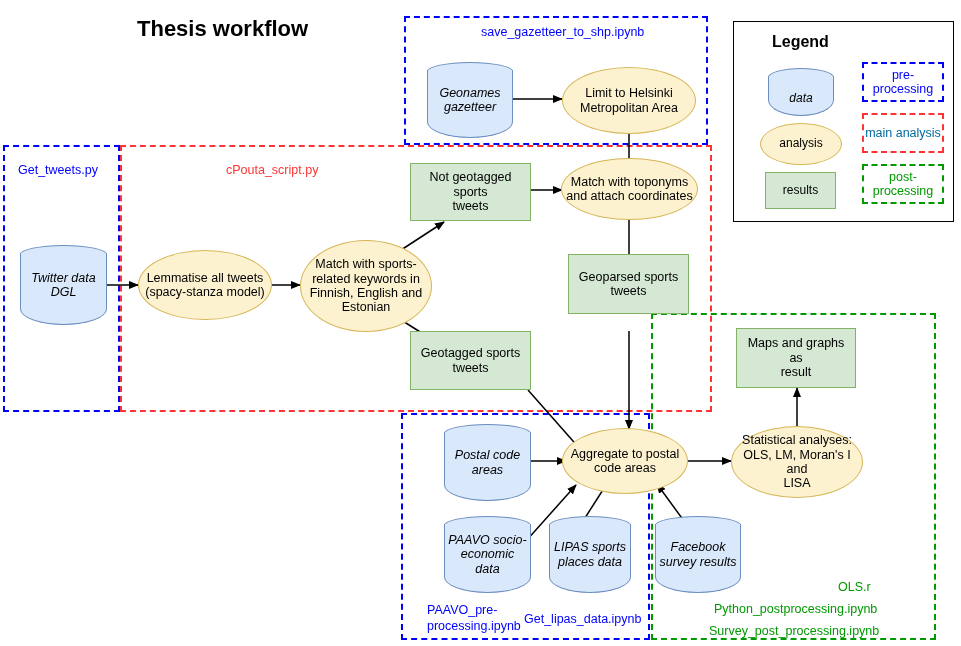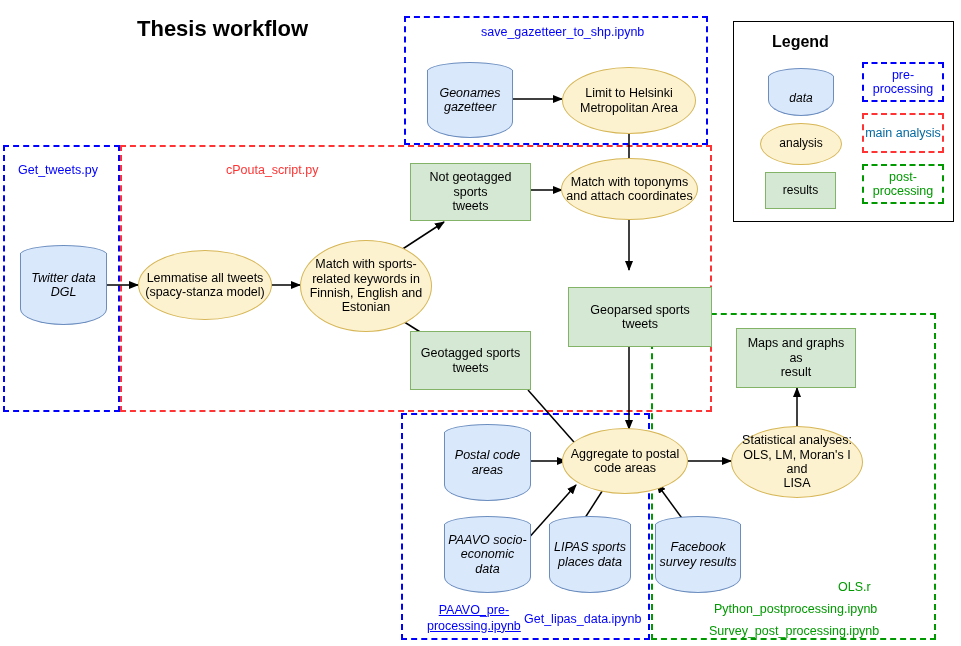--- a/index.html
+++ b/index.html
@@ -56,21 +56,21 @@
   <div class="group blue" style="left:3px;top:145px;width:117px;height:267px;"></div>
   <div class="group-label lbl-blue" style="left:18px;top:163px;">Get_tweets.py</div>
 
   <div class="group red" style="left:120px;top:145px;width:592px;height:267px;"></div>
   <div class="group-label lbl-red" style="left:226px;top:163px;">cPouta_script.py</div>
 
   <div class="group blue" style="left:404px;top:16px;width:304px;height:129px;"></div>
   <div class="group-label lbl-blue" style="left:481px;top:25px;">save_gazetteer_to_shp.ipynb</div>
 
   <div class="group blue" style="left:401px;top:413px;width:249px;height:227px;"></div>
-  <div class="group-label lbl-blue" style="left:427px;top:603px;text-align:center;line-height:1.25;text-decoration:underline;">
+  <div class="group-label lbl-blue" style="left:427px;top:603px;line-height:1.25;">
     <span>PAAVO_pre-</span><br>
     <span>processing.ipynb</span>
   </div>
   <div class="group-label lbl-blue" style="left:524px;top:612px;">Get_lipas_data.ipynb</div>
 
   <div class="group green" style="left:651px;top:313px;width:285px;height:327px;"></div>
   <div class="group-label lbl-green" style="left:838px;top:580px;">OLS.r</div>
   <div class="group-label lbl-green" style="left:714px;top:602px;">Python_postprocessing.ipynb</div>
   <div class="group-label lbl-green" style="left:709px;top:624px;">Survey_post_processing.ipynb</div>
 
@@ -171,21 +171,21 @@
     </span>
   </div>
 
   <div class="node ellipse" style="left:561px;top:158px;width:137px;height:62px;">
     <span class="txt">
       <span>Match with toponyms</span><br>
       <span>and attach coordinates</span>
     </span>
   </div>
 
-  <div class="node rect" style="left:568px;top:287px;width:144px;height:60px;">
+  <div class="node rect" style="left:568px;top:254px;width:121px;height:60px;">
     <span class="txt">
       <span>Geoparsed sports</span><br>
       <span>tweets</span>
     </span>
   </div>
 
   <div class="node cyl" style="left:444px;top:424px;width:87px;height:77px;">
     <span class="cyltop"></span>
     <span class="cylbody"></span>
     <span class="txt">

